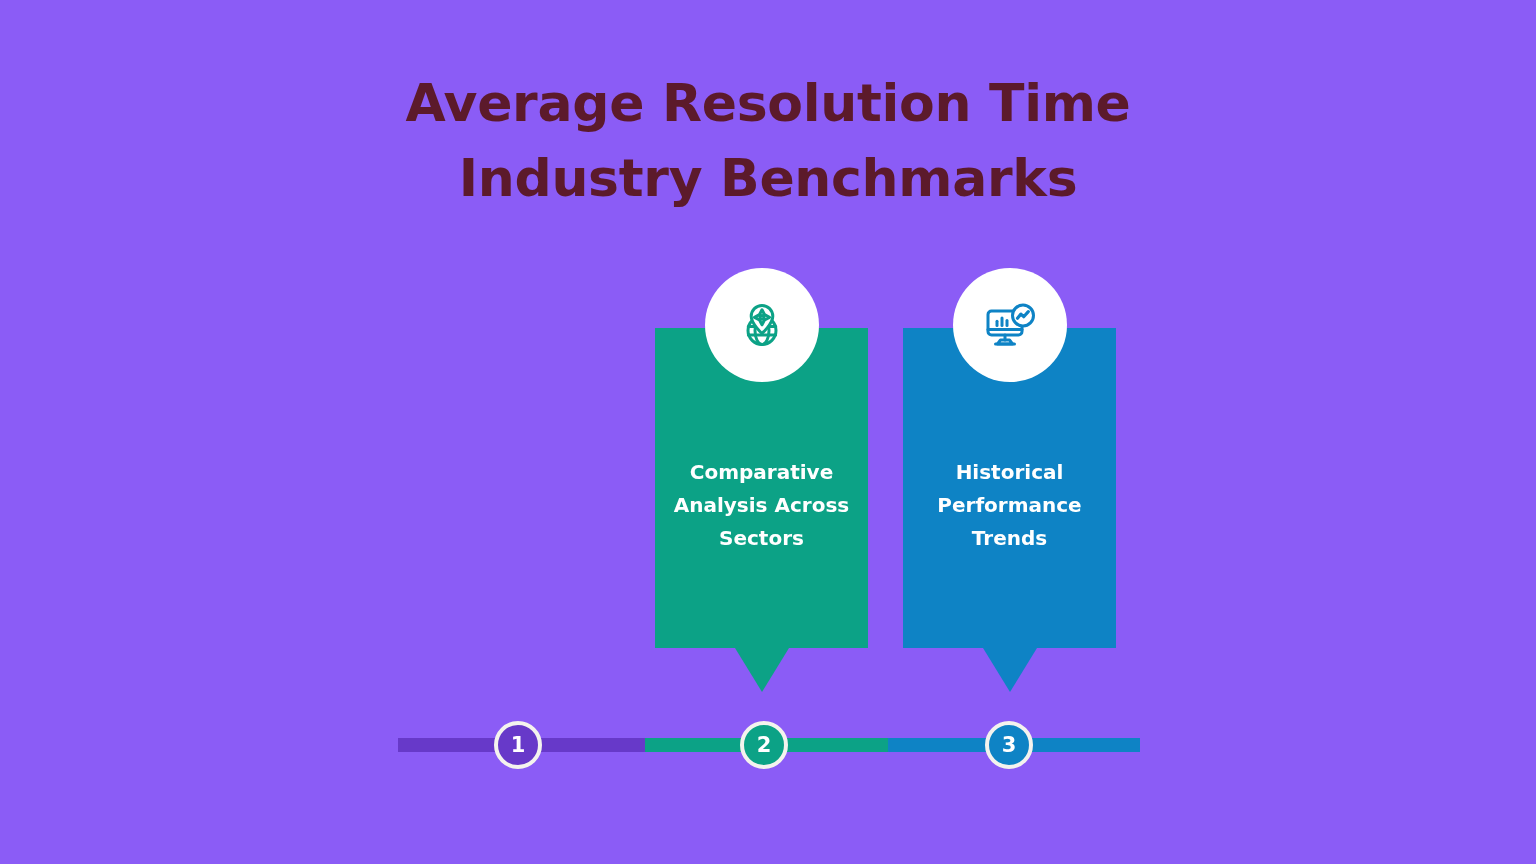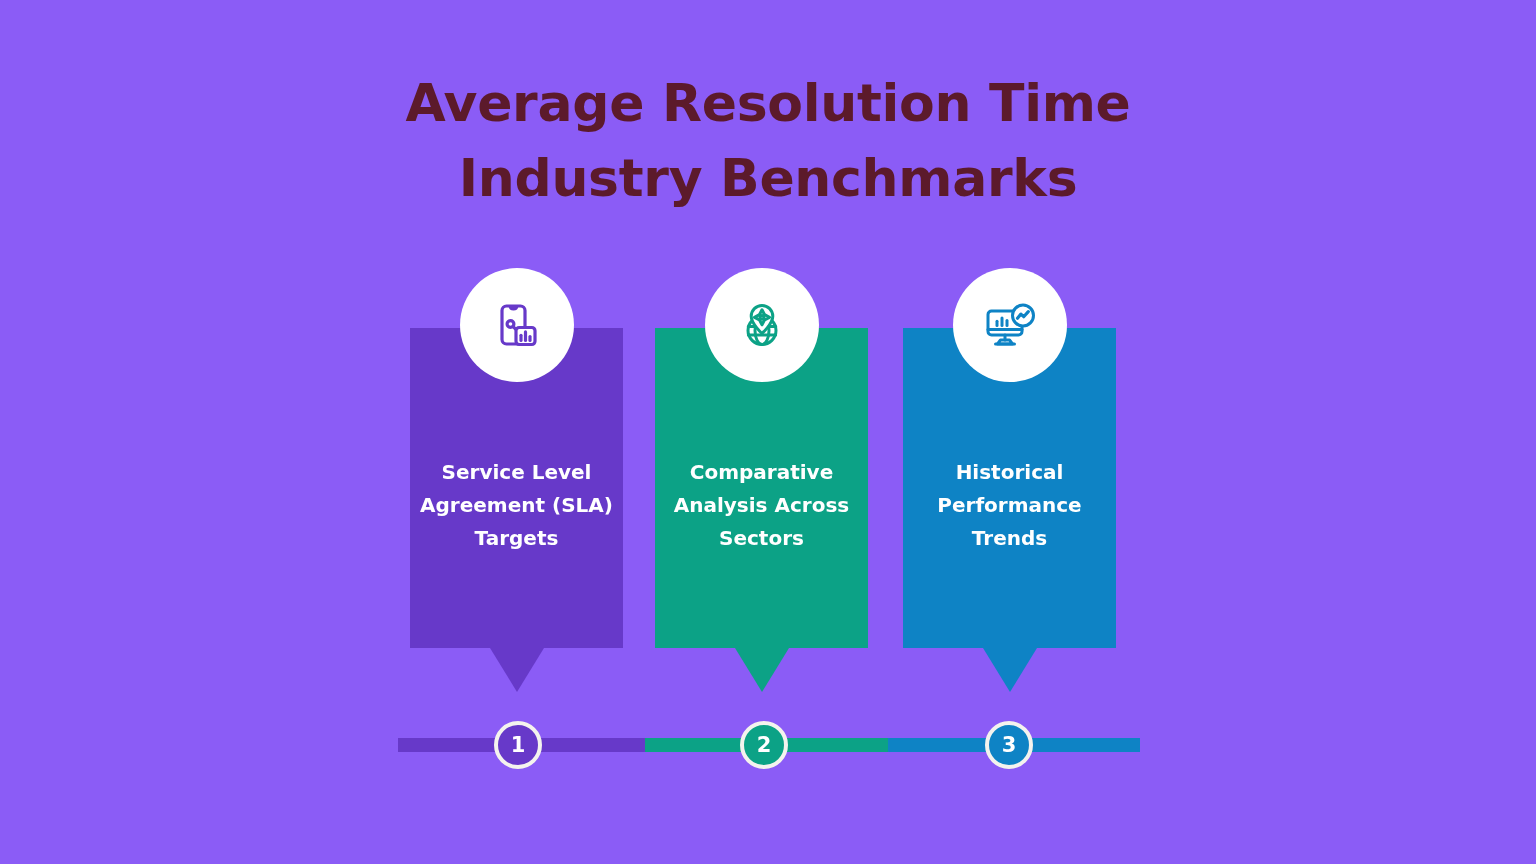--- a/index.html
+++ b/index.html
@@ -151,47 +151,20 @@
 </style>
 </head>
 <body style="background: rgb(236, 234, 227);">
 
 <div id="infographic" style="background: #8b5cf6;">
 
   <h1 class="title" style="color: rgb(92, 26, 43);">Average Resolution Time Industry Benchmarks</h1>
 
   <div class="cards">
 
-    <div class="card card-1">
-      <div class="card-body" style="background: rgb(103, 57, 201);"></div>
-      <div class="card-pointer" style="border-top: 44px solid rgb(103, 57, 201);"></div>
-
-      <div class="icon-badge" style="background: rgb(255, 255, 255);">
-        <span>
-          <svg width="56" height="56" viewBox="0 0 56 56" fill="none">
-            <g stroke="#6739C9" stroke-width="3.2" stroke-linecap="round" stroke-linejoin="round">
-
-              <path d="M13 13.5a4.5 4.5 0 0 1 4.5-4.5h14a4.5 4.5 0 0 1 4.5 4.5v29a4.5 4.5 0 0 1-4.5 4.5h-14a4.5 4.5 0 0 1-4.5-4.5z"></path>
-
-              <path d="M20.5 9h8a4 4 0 0 1-4 3.6 4 4 0 0 1-4-3.6z" fill="#6739C9" stroke-width="2"></path>
-
-              <circle cx="21.5" cy="27" r="3.4"></circle>
-              <path d="M24.2 29.7l2.4 2.4"></path>
-
-              <rect x="27" y="30.5" width="19" height="17" rx="3.2" fill="#FFFFFF"></rect>
-              <path d="M32 43.5v-5.2"></path>
-              <path d="M36.5 43.5v-8.6"></path>
-              <path d="M41 43.5v-4"></path>
-            </g>
-          </svg>
-        </span>
-      </div>
-
-      <div class="card-label" style="color: rgb(255, 255, 255);">Service Level Agreement (SLA) Targets</div>
-    </div>
 
     <div class="card card-3">
       <div class="card-body" style="background: rgb(14, 131, 197);"></div>
       <div class="card-pointer" style="border-top: 44px solid rgb(14, 131, 197);"></div>
 
       <div class="icon-badge" style="background: rgb(255, 255, 255);">
         <span>
           <svg width="56" height="56" viewBox="0 0 56 56" fill="none">
             <g stroke="#0E83C5" stroke-width="3" stroke-linecap="round" stroke-linejoin="round">
 

